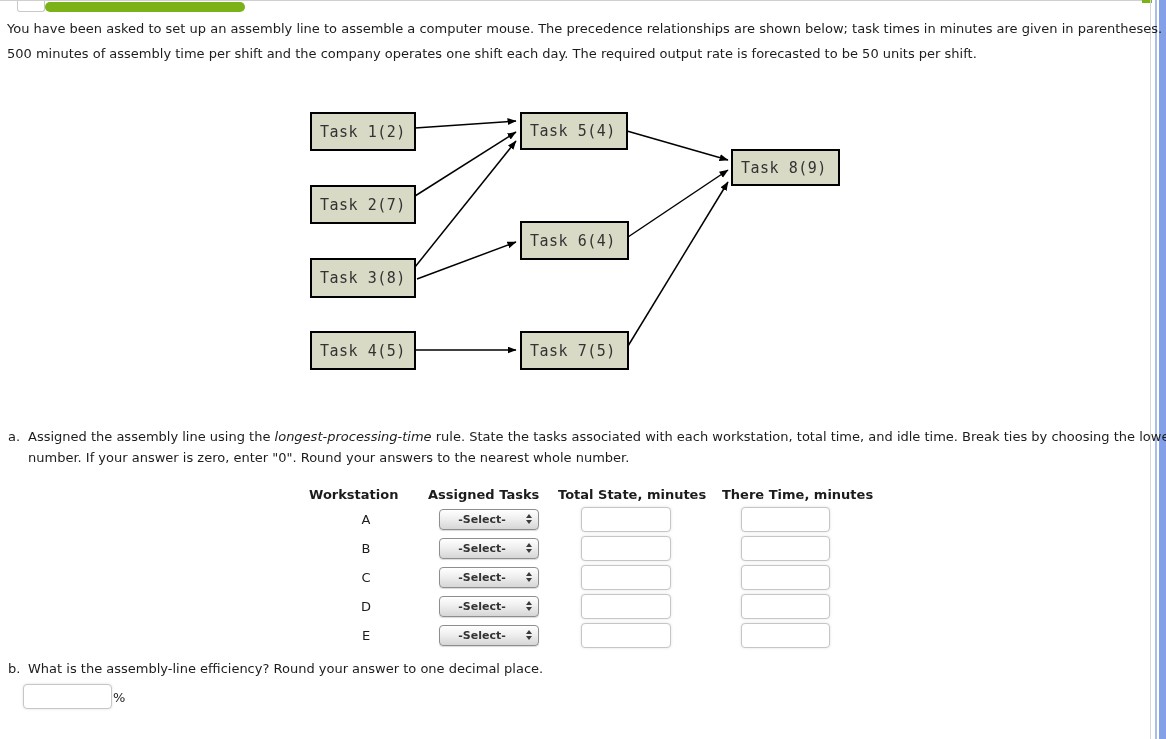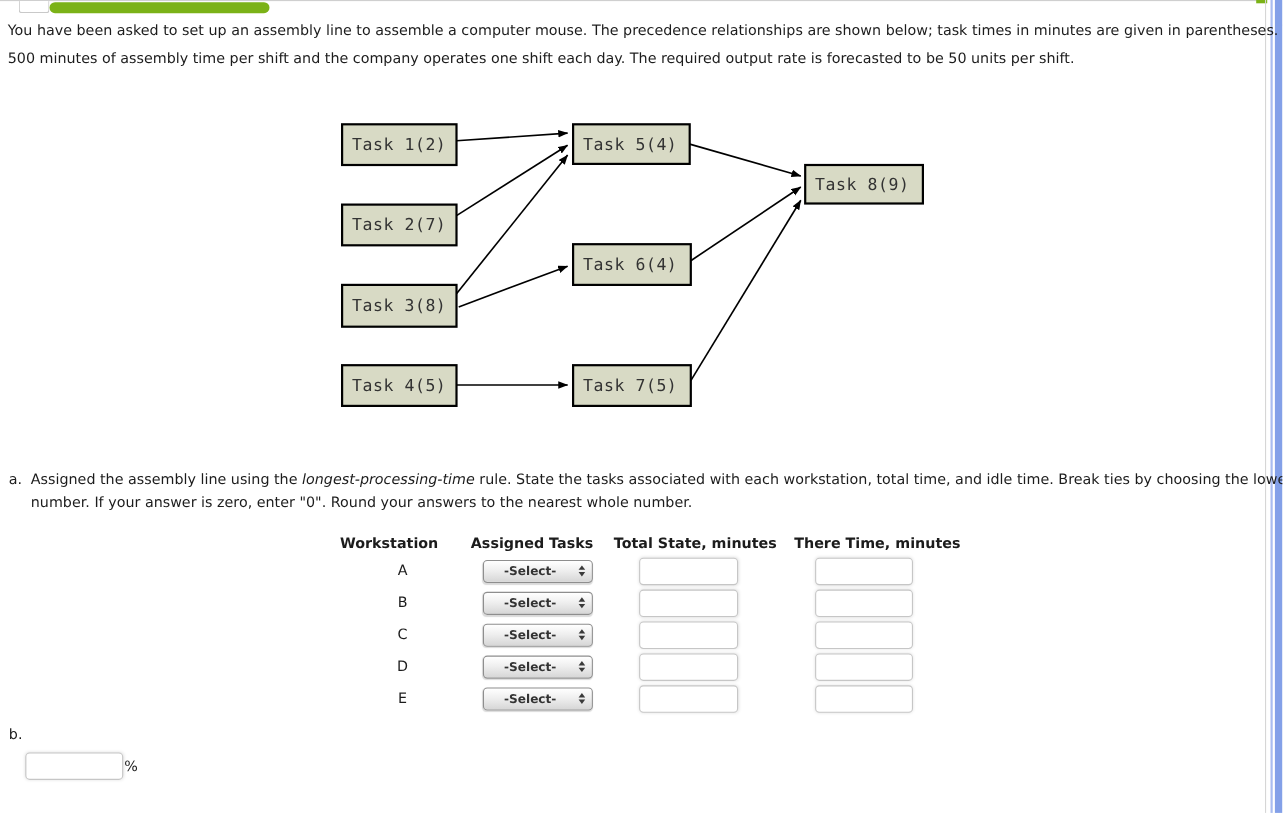--- a/index.html
+++ b/index.html
@@ -181,16 +181,17 @@
             <i class="up"></i>
             <i class="down"></i>
           </span>
       </div>
       <input class="txt-input in-total" type="text" style="">
       <input class="txt-input in-idle" type="text" style="">
     </div>
   </div>
 
   <div class="part-label" style="top:661px">b.</div>
+  <div class="part-line" style="top:661px">What is the assembly-line efficiency? Round your answer to one decimal place.</div>
   <input class="in-eff" type="text" value="" style="">
   <span class="pct">%</span>
 
 </div>
 
 </body></html>

